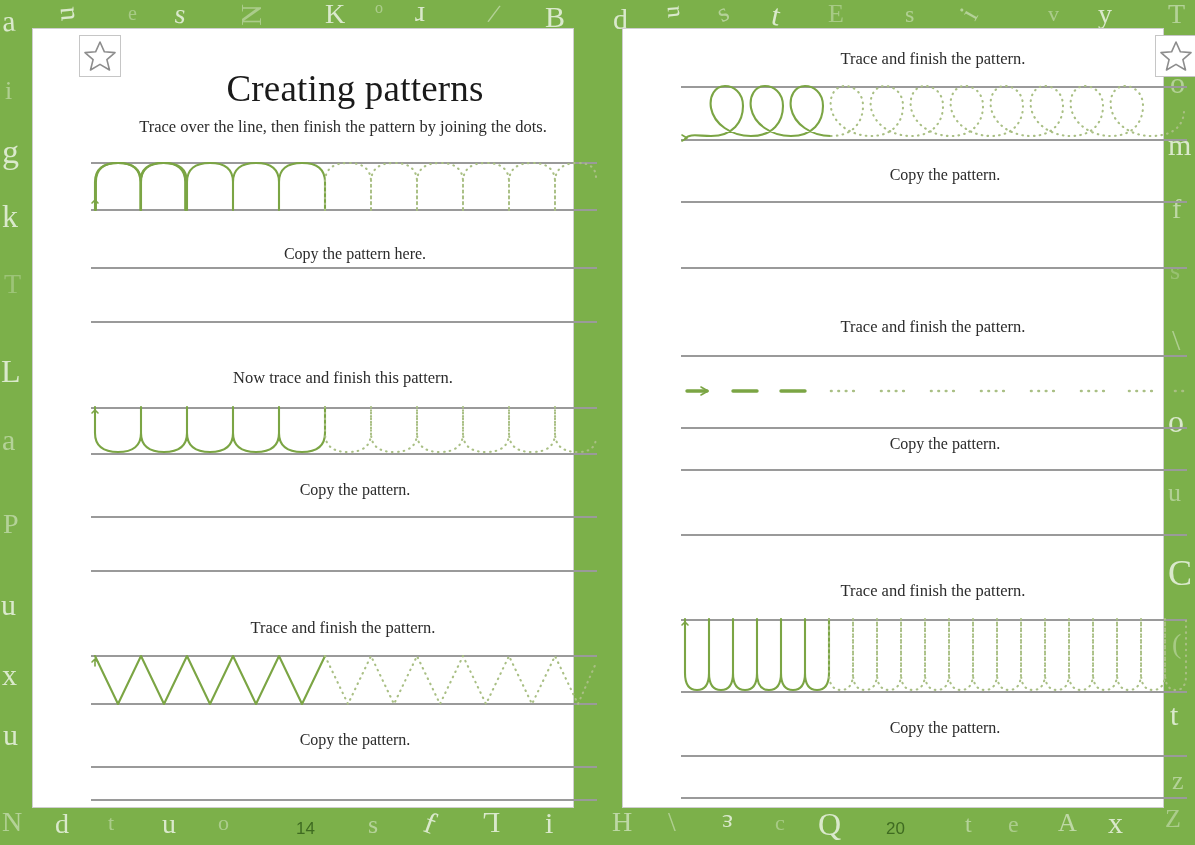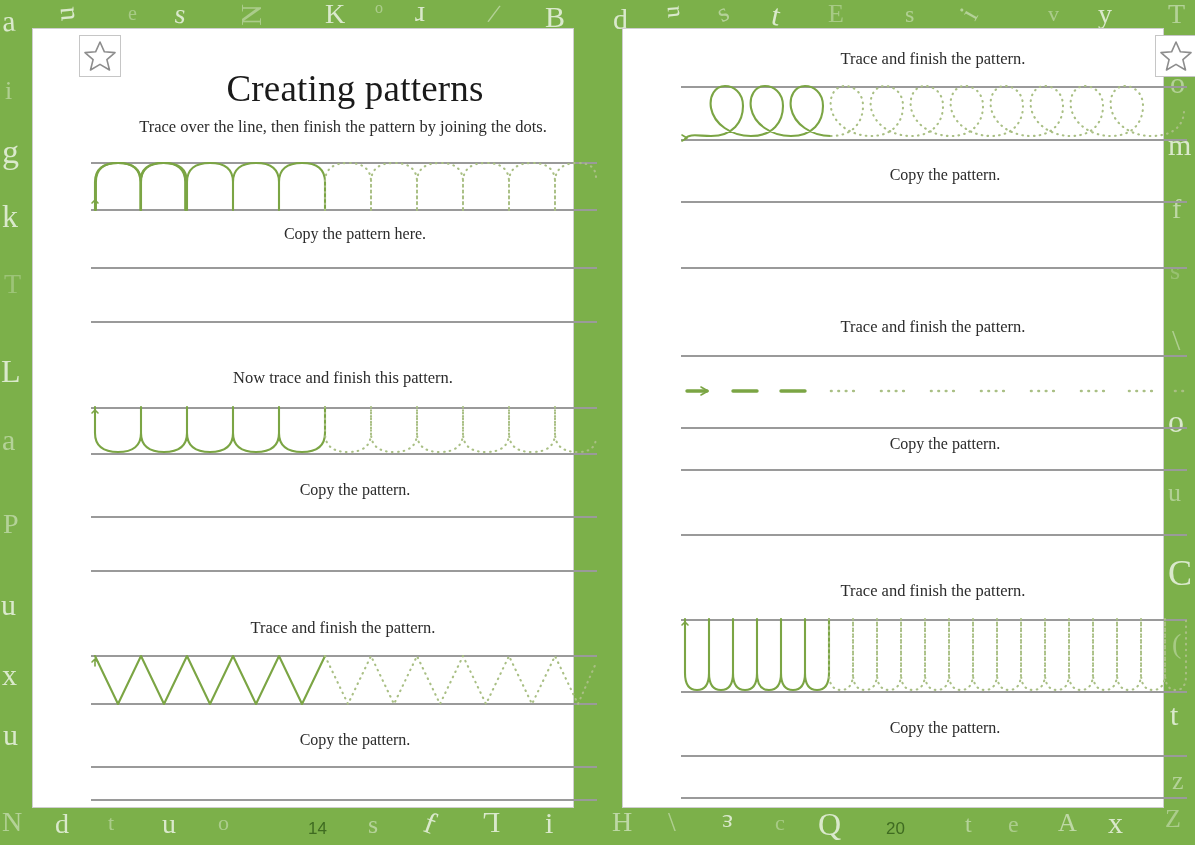--- a/index.html
+++ b/index.html
@@ -245,21 +245,21 @@
           <path class="dotted-stroke" d="M234,50 L234,22 Q234,3 257,3 Q280,3 280,22 L280,50
                                          M280,50 L280,22 Q280,3 303,3 Q326,3 326,22 L326,50
                                          M326,50 L326,22 Q326,3 349,3 Q372,3 372,22 L372,50
                                          M372,50 L372,22 Q372,3 395,3 Q418,3 418,22 L418,50
                                          M418,50 L418,22 Q418,3 441,3 Q464,3 464,22 L464,50
                                          M464,50 L464,22 Q464,3 487,3 Q505,3 505,18"></path>
           <path class="arrow-mark" d="M1,43 L4,40 L7,43 M4,40 L4,47"></path>
         </svg>
       </div>
 
-      <div class="caption" style="top:196px;">Copy the pattern here.</div>
+      <div class="caption" style="top:216px;">Copy the pattern here.</div>
       <div class="rule" style="left:18px; top:238px; width:506px;"></div>
       <div class="rule" style="left:18px; top:292px; width:506px;"></div>
 
       <div class="instruction" style="top:339px;">Now trace and finish this pattern.</div>
 
       <div class="rule" style="left:18px; top:378px; width:506px;"></div>
       <div class="rule" style="left:18px; top:424px; width:506px;"></div>
 
       <div class="band" style="left:18px; top:376px; width:506px; height:52px;">
         <svg width="506" height="52" viewBox="0 0 506 52">
@@ -397,16 +397,16 @@
         </svg>
       </div>
 
       <div class="caption" style="top:690px;">Copy the pattern.</div>
       <div class="rule" style="left:18px; top:726px; width:506px;"></div>
       <div class="rule" style="left:18px; top:768px; width:506px;"></div>
 
     </div>
   </div>
 
-  <div class="page-number" style="left:308px;">14</div>
+  <div class="page-number" style="left:296px;">14</div>
   <div class="page-number" style="left:886px;">20</div>
 
 </div>
 
 </body></html>

